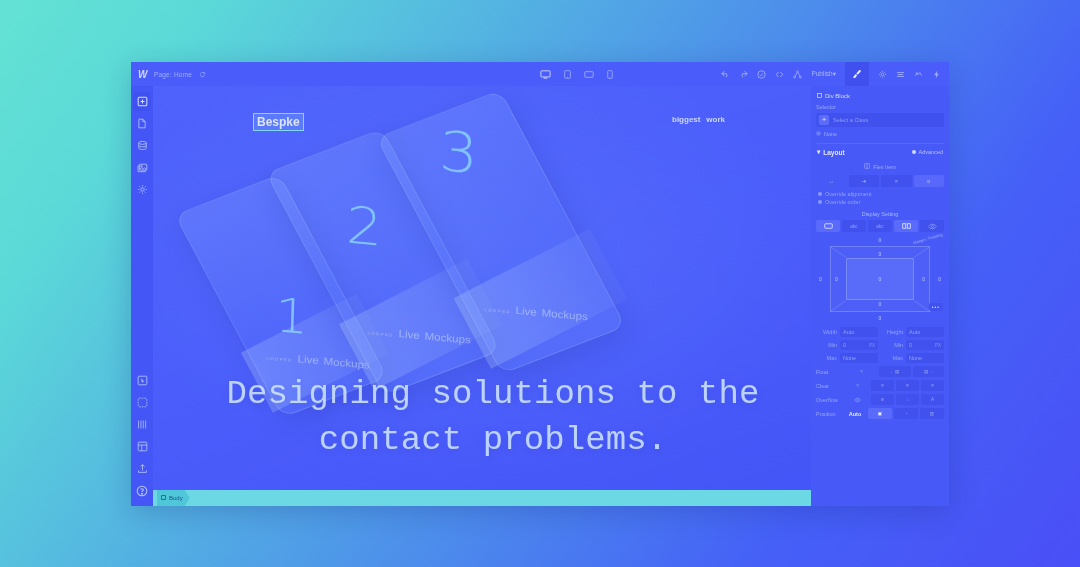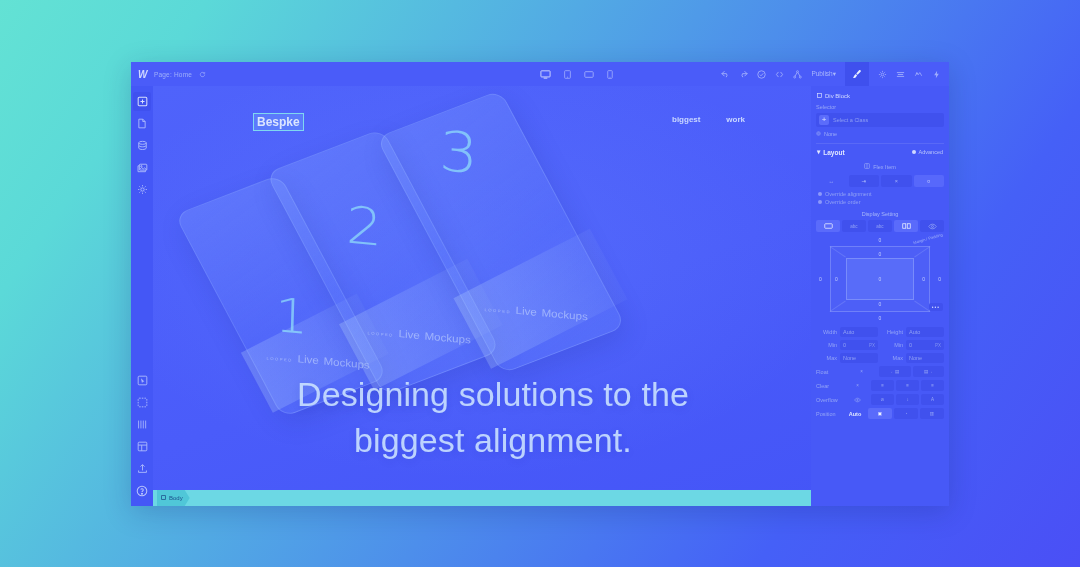--- a/index.html
+++ b/index.html
@@ -112,21 +112,21 @@
     background: linear-gradient(100deg, rgba(190,220,255,.26), rgba(190,220,255,.04));
     transform: skewY(-6deg);
   }
 
   
   #hero-heading {
     position: absolute; left: 0; right: 0; top: 286px;
     text-align: center;
     color: rgba(205,228,255,.88);
     font-size: 34px; font-weight: 300; line-height: 1.35;
-    font-family: Liberation Sans, sans-serif;
+    font-family: Liberation Mono, monospace;
     letter-spacing: .1px;
     text-shadow: 0 2px 8px rgba(20,40,130,.12);
   }
 
   
   #site-nav {
     position: absolute; left: 0; top: 0; width: 100%; height: 46px;
   }
   #site-logo {
     position: absolute; left: 101px; top: 28px;
@@ -134,21 +134,21 @@
     padding: 1px 3px;
     background: rgba(120,175,255,.30);
     outline: 1px solid #7fd8f0;
     text-align: center;
   }
   .nav-link {
     position: absolute; top: 29px;
     color: #c9d7ff; font-size: 8px; font-weight: 700;
   }
   #nav-contact { left: 519px; }
-  #nav-work { right: 88px; }
+  #nav-work { right: 108px; }
 
   
   #status-bar {
     position: absolute; left: 22px; bottom: 0;
     width: 680px; height: 16px;
     background: #6cd8e4;
     display: flex; align-items: center;
     padding-left: 4px;
   }
   #breadcrumb-body {
@@ -485,21 +485,21 @@
     </div>
 
     <div id="site-nav">
       <span id="site-logo">Bespke</span>
       <span class="nav-link" id="nav-contact">biggest</span>
       <span class="nav-link" id="nav-work">work</span>
     </div>
 
     <div id="hero-heading">
       <div>Designing solutions to the</div>
-      <div>biggest alignment.</div>
+      <div>contact problems.</div>
     </div>
   </div>
 
   <div id="status-bar">
     <span id="breadcrumb-body">
       <span>
         <svg width="5" height="5" viewBox="0 0 8 8" fill="none" stroke="currentColor" stroke-width="1.2">
             <rect x="1" y="1" width="6" height="6"></rect>
           </svg>
       </span>

